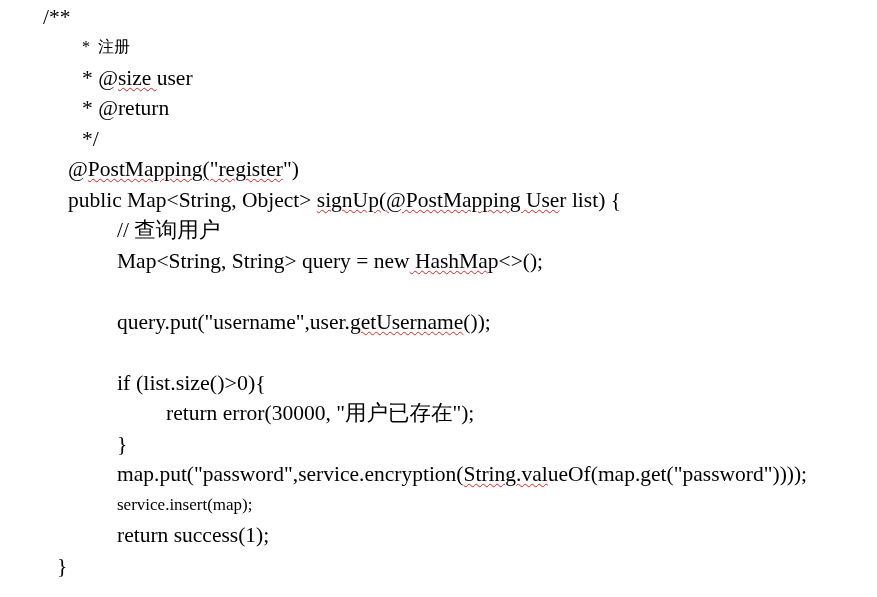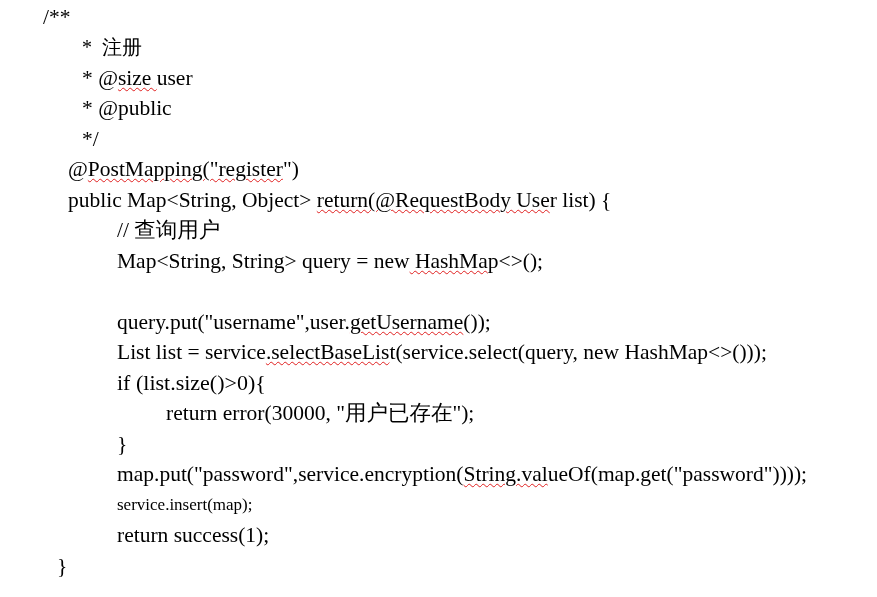--- a/index.html
+++ b/index.html
@@ -47,30 +47,29 @@
     text-decoration-thickness: 1px;
     text-underline-offset: 2px;
     -webkit-text-decoration: underline wavy #e02020;
   }
 </style>
 </head>
 <body>
 
 <div id="code-block" style="background: rgb(255, 255, 255);">
     <div class="code-line" style="left: 43px; top: 2px; font-size: 21.5px; line-height: 30.5px; color: rgb(0, 0, 0);"><span class="txt">/**</span></div>
-    <div class="code-line" style="left: 82px; top: 32px; font-size: 20px; line-height: 30.5px; color: rgb(0, 0, 0);"><span class="txt">*  注册</span></div>
+    <div class="code-line" style="left: 82px; top: 32px; font-size: 16px; line-height: 30.5px; color: rgb(0, 0, 0);"><span class="txt">*  注册</span></div>
     <div class="code-line" style="left: 82px; top: 63px; font-size: 21.5px; line-height: 30.5px; color: rgb(0, 0, 0);"><span class="txt">* @</span><span class="sp txt" style="text-decoration-color: rgb(224, 32, 32);">size </span><span class="txt">user</span></div>
-    <div class="code-line" style="left: 82px; top: 93px; font-size: 21.5px; line-height: 30.5px; color: rgb(0, 0, 0);"><span class="txt">* @public</span></div>
+    <div class="code-line" style="left: 82px; top: 93px; font-size: 21.5px; line-height: 30.5px; color: rgb(0, 0, 0);"><span class="txt">* @return</span></div>
     <div class="code-line" style="left: 82px; top: 124px; font-size: 21.5px; line-height: 30.5px; color: rgb(0, 0, 0);"><span class="txt">*/</span></div>
     <div class="code-line" style="left: 68px; top: 154px; font-size: 21.5px; line-height: 30.5px; color: rgb(0, 0, 0);"><span class="txt">@</span><span class="sp txt" style="text-decoration-color: rgb(224, 32, 32);">PostMapping("register</span><span class="txt">")</span></div>
-    <div class="code-line" style="left: 68px; top: 185px; font-size: 21.5px; line-height: 30.5px; color: rgb(0, 0, 0);"><span class="txt">public Map&lt;String, Object&gt; </span><span class="sp txt" style="text-decoration-color: rgb(224, 32, 32);">return(@RequestBody Use</span><span class="txt">r list) {</span></div>
+    <div class="code-line" style="left: 68px; top: 185px; font-size: 21.5px; line-height: 30.5px; color: rgb(0, 0, 0);"><span class="txt">public Map&lt;String, Object&gt; </span><span class="sp txt" style="text-decoration-color: rgb(224, 32, 32);">signUp(@PostMapping Use</span><span class="txt">r list) {</span></div>
     <div class="code-line" style="left: 117px; top: 246px; font-size: 21.5px; line-height: 30.5px; color: rgb(0, 0, 0);"><span class="txt">Map&lt;String, String&gt; query = new</span><span class="sp txt" style="text-decoration-color: rgb(224, 32, 32);"> HashMa</span><span class="txt">p&lt;&gt;();</span></div>
     <div class="code-line" style="left: 117px; top: 215px; font-size: 21.5px; line-height: 30.5px; color: rgb(0, 0, 0);"><span class="txt">// 查询用户</span></div>
     <div class="code-line" style="left: 117px; top: 307px; font-size: 21.5px; line-height: 30.5px; color: rgb(0, 0, 0);"><span class="txt">query.put("username",user.</span><span class="sp txt" style="text-decoration-color: rgb(224, 32, 32);">getUsername</span><span class="txt">());</span></div>
-    <div class="code-line" style="left: 117px; top: 337px; font-size: 21.5px; line-height: 30.5px; color: rgb(0, 0, 0);"><span class="txt">List list = service</span><span class="sp txt" style="text-decoration-color: rgb(224, 32, 32);">.selectBaseLis</span><span class="txt">t(service.select(query, new HashMap&lt;&gt;()));</span></div>
     <div class="code-line" style="left: 117px; top: 368px; font-size: 22px; line-height: 30.5px; color: rgb(0, 0, 0);"><span class="txt">if (list.size()&gt;0){</span></div>
     <div class="code-line" style="left: 166px; top: 398px; font-size: 21.5px; line-height: 30.5px; color: rgb(0, 0, 0);"><span class="txt">return error(30000, "用户已存在");</span></div>
     <div class="code-line" style="left: 117px; top: 429px; font-size: 21.5px; line-height: 30.5px; color: rgb(0, 0, 0);"><span class="txt">}</span></div>
     <div class="code-line" style="left: 117px; top: 459px; font-size: 21.5px; line-height: 30.5px; color: rgb(0, 0, 0);"><span class="txt">map.put("password",service.encryption(</span><span class="sp txt" style="text-decoration-color: rgb(224, 32, 32);">String.val</span><span class="txt">ueOf(map.get("password"))));</span></div>
     <div class="code-line" style="left: 117px; top: 490px; font-size: 17px; line-height: 30.5px; color: rgb(0, 0, 0);"><span class="txt">service.insert(map);</span></div>
     <div class="code-line" style="left: 117px; top: 520px; font-size: 21.5px; line-height: 30.5px; color: rgb(0, 0, 0); text-align: right;"><span class="txt">return success(1);</span></div>
     <div class="code-line" style="left: 57px; top: 551px; font-size: 21.5px; line-height: 30.5px; color: rgb(0, 0, 0);"><span class="txt">}</span></div>
   </div>
 
 </body></html>

